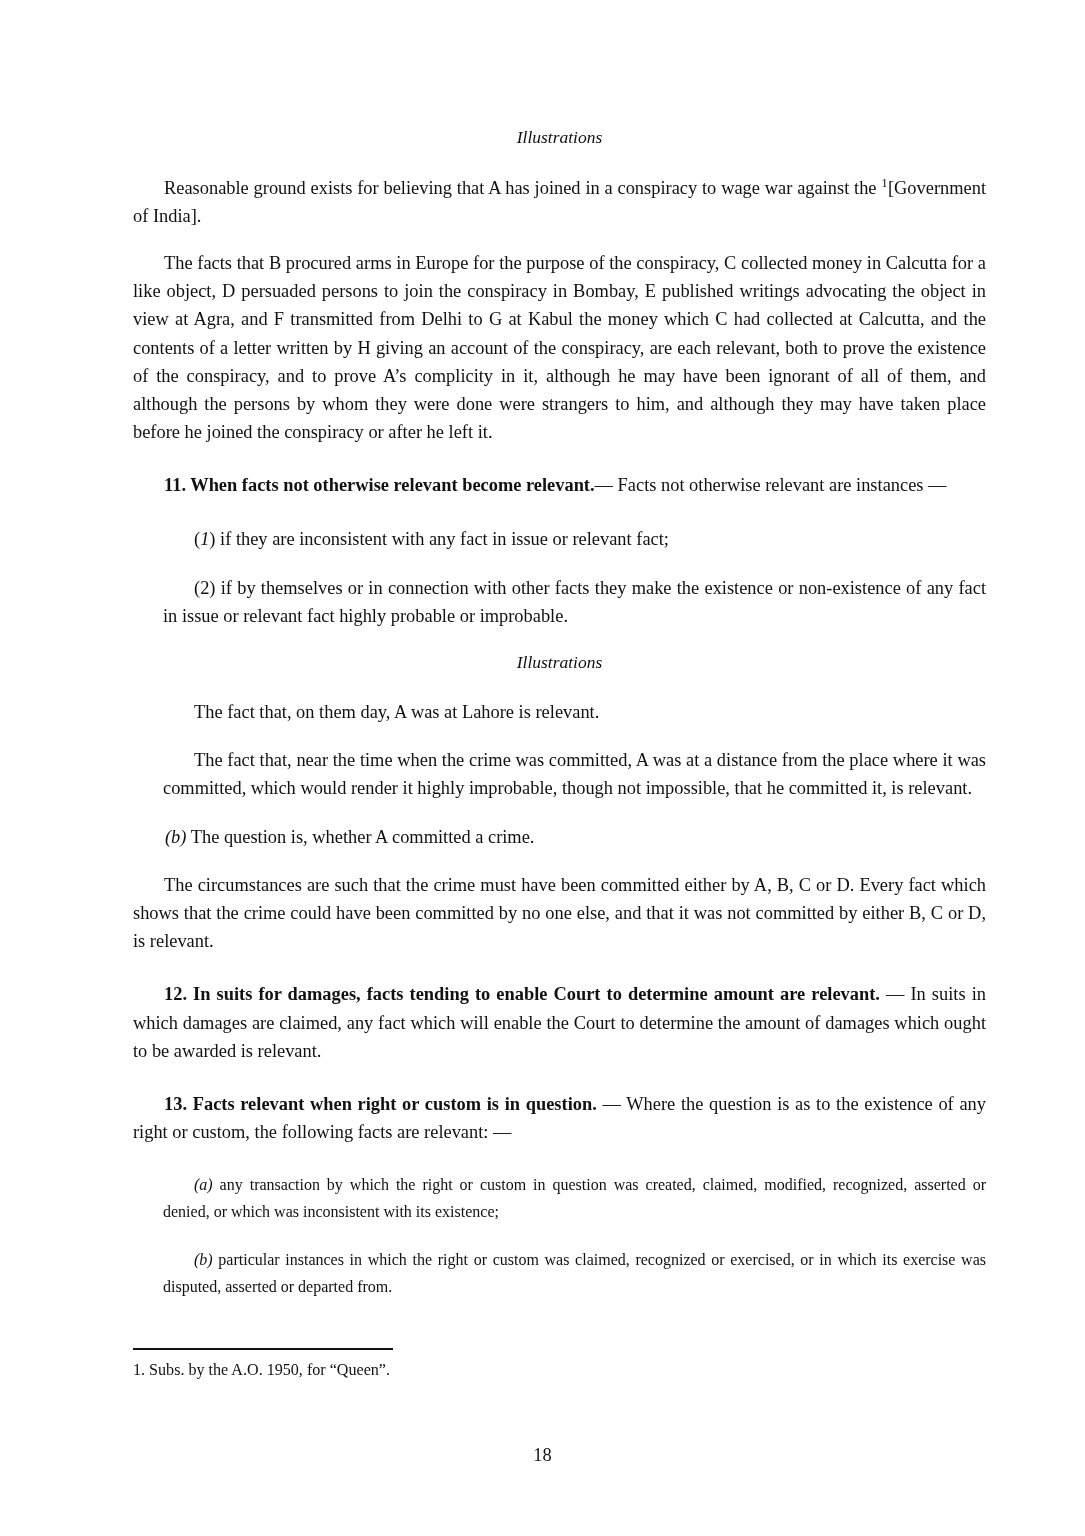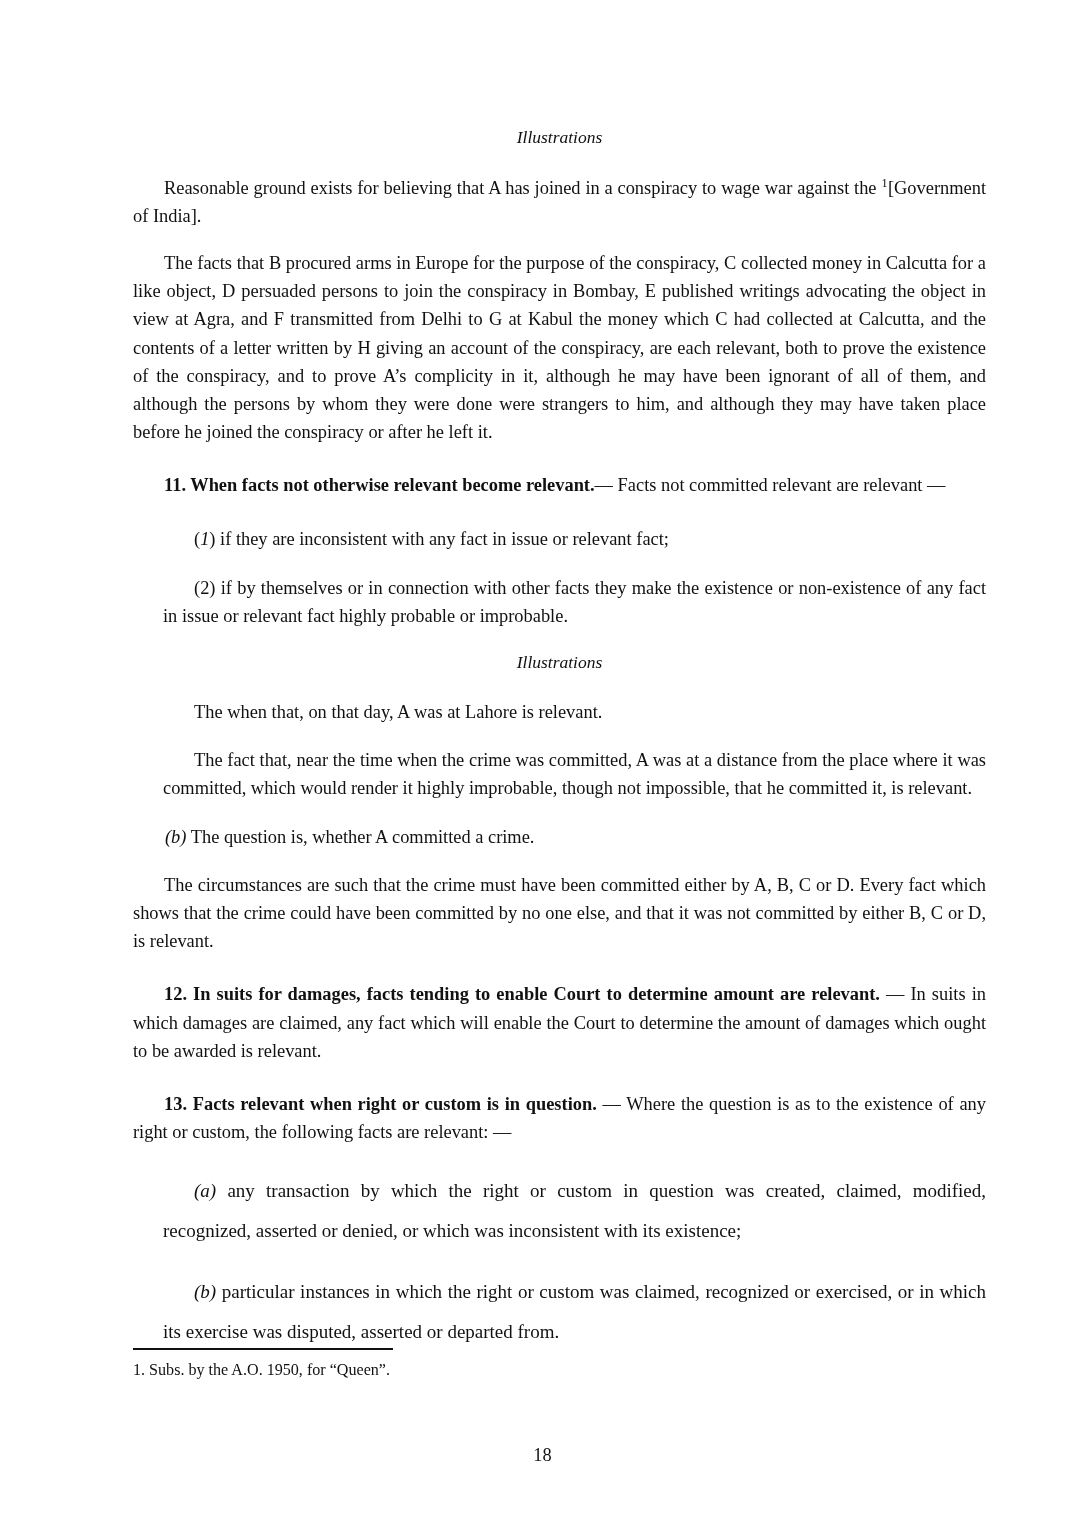--- a/index.html
+++ b/index.html
@@ -78,22 +78,22 @@
     font-size: 18.4px;
     line-height: 28.2px;
     text-align: justify;
     margin: 0 0 20px 0;
     padding-left: 30px;
     text-indent: 31px;
   }
 
   
   p.sub-clause {
-    font-size: 19px;
-    line-height: 40px;
+    font-size: 16px;
+    line-height: 27px;
     text-align: justify;
     margin: 0 0 21px 0;
     padding-left: 30px;
     text-indent: 31px;
   }
 
   .sec-no,
   .sec-title {
     font-weight: bold;
   }
@@ -149,32 +149,32 @@
   <div class="content">
 
     <div class="center-head">Illustrations</div>
 
     <p class="body"><span>Reasonable ground exists for believing that A has joined in a conspiracy to wage war against the </span><sup class="fn-ref">1</sup><span>[Government of India].</span></p>
 
     <p class="body">The facts that B procured arms in Europe for the purpose of the conspiracy, C collected money in Calcutta for a like object, D persuaded persons to join the conspiracy in Bombay, E published writings advocating the object in view at Agra, and F transmitted from Delhi to G at Kabul the money which C had collected at Calcutta, and the contents of a letter written by H giving an account of the conspiracy, are each relevant, both to prove the existence of the conspiracy, and to prove A’s complicity in it, although he may have been ignorant of all of them, and although the persons by whom they were done were strangers to him, and although they may have taken place before he joined the conspiracy or after he left it.</p>
 
     <div class="spacer-gap"></div>
 
-    <p class="body"><span class="sec-no">11.</span><span class="sec-title"> <span>When facts not otherwise relevant become relevant.</span></span><span>—</span><span> Facts not committed relevant are relevant —</span></p>
+    <p class="body"><span class="sec-no">11.</span><span class="sec-title"> <span>When facts not otherwise relevant become relevant.</span></span><span>—</span><span> Facts not otherwise relevant are instances —</span></p>
 
     <div class="spacer-gap"></div>
 
     <p class="clause"><span>(<span class="ital">1</span>)</span><span> if they are inconsistent with any fact in issue or relevant fact;</span></p>
 
     <p class="clause"><span>(<span>2</span>)</span><span> if by themselves or in connection with other facts they make the existence or non-existence of any fact in issue or relevant fact highly probable or improbable.</span></p>
 
     <div class="center-head" style="margin-top:2px;margin-bottom:23px;">Illustrations</div>
 
 
-    <p class="illus-sub">The when that, on that day, A was at Lahore is relevant.</p>
+    <p class="illus-sub">The fact that, on them day, A was at Lahore is relevant.</p>
 
     <p class="illus-sub">The fact that, near the time when the crime was committed, A was at a distance from the place where it was committed, which would render it highly improbable, though not impossible, that he committed it, is relevant.</p>
 
     <p class="illus-item"><span class="ital">(b)</span><span> The question is, whether A committed a crime.</span></p>
 
     <p class="body">The circumstances are such that the crime must have been committed either by A, B, C or D. Every fact which shows that the crime could have been committed by no one else, and that it was not committed by either B, C or D, is relevant.</p>
 
     <div class="spacer-gap"></div>
 
     <p class="body"><span class="sec-no">12.</span><span class="sec-title"> <span>In suits for damages, facts tending to enable Court to determine amount are relevant.</span></span><span> — </span><span>In suits in which damages are claimed, any fact which will enable the Court to determine the amount of damages which ought to be awarded is relevant.</span></p>

